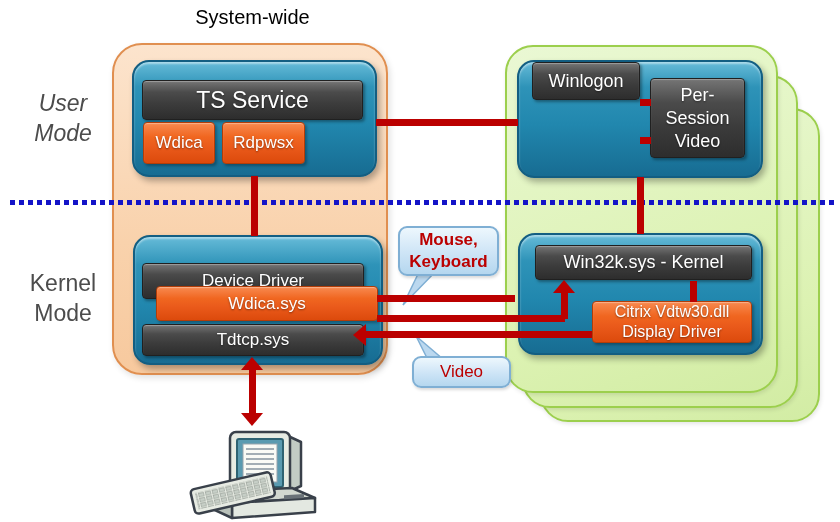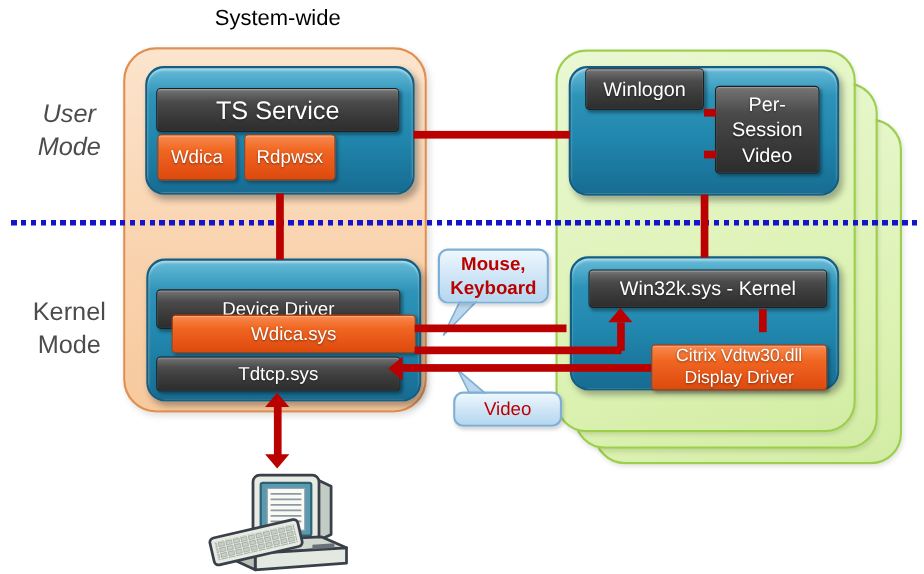--- a/index.html
+++ b/index.html
@@ -100,21 +100,21 @@
   <div class="abs dark-box" style="left:142px;top:324px;width:220px;height:30px;font-size:17px;">Tdtcp.sys</div>
 
   <div class="abs blue-box" style="left:517px;top:60px;width:242px;height:114px;"></div>
   <div class="abs dark-box" style="left:532px;top:62px;width:106px;height:36px;font-size:18px;">Winlogon</div>
   <div class="abs dark-box ml" style="left:650px;top:78px;width:93px;height:78px;font-size:18px;line-height:23px;">Per-
 Session
 Video</div>
 
   <div class="abs blue-box" style="left:518px;top:233px;width:241px;height:118px;"></div>
   <div class="abs dark-box" style="left:535px;top:245px;width:215px;height:33px;font-size:18px;">Win32k.sys - Kernel</div>
-  <div class="abs orange-box ml" style="left:592px;top:301px;width:158px;height:40px;font-size:16px;line-height:20px;margin-top:12px;">Citrix Vdtw30.dll
+  <div class="abs orange-box ml" style="left:592px;top:301px;width:158px;height:40px;font-size:16px;line-height:20px;">Citrix Vdtw30.dll
 Display Driver</div>
 
   <div class="abs dotted-divider" style="left:10px;top:200px;width:824px;"></div>
 
   <svg class="abs" style="left:395px;top:268px;" width="50" height="40">
     <polygon points="25,2 42,2 8,37" fill="#BBD8EF" stroke="#7FAFD4" stroke-width="1.5"></polygon>
   </svg>
   <svg class="abs" style="left:408px;top:332px;" width="44" height="30">
     <polygon points="20,28 36,28 8,4" fill="#BBD8EF" stroke="#7FAFD4" stroke-width="1.5"></polygon>
   </svg>

